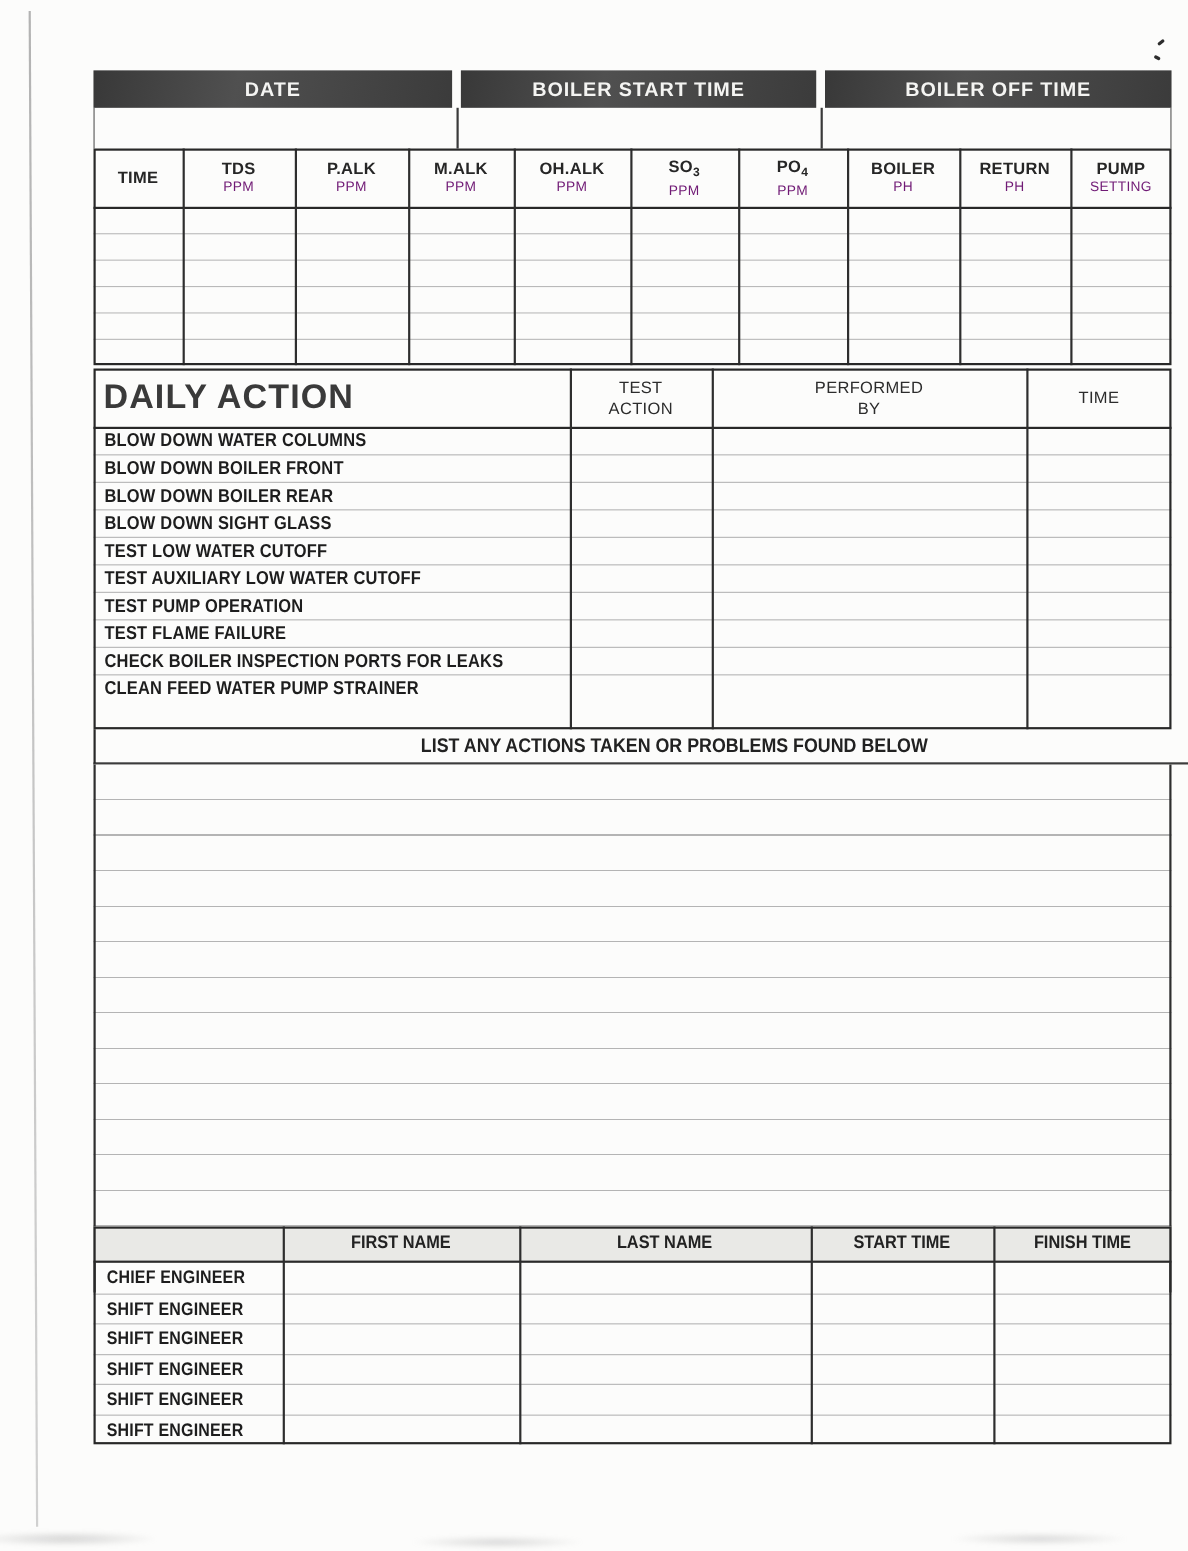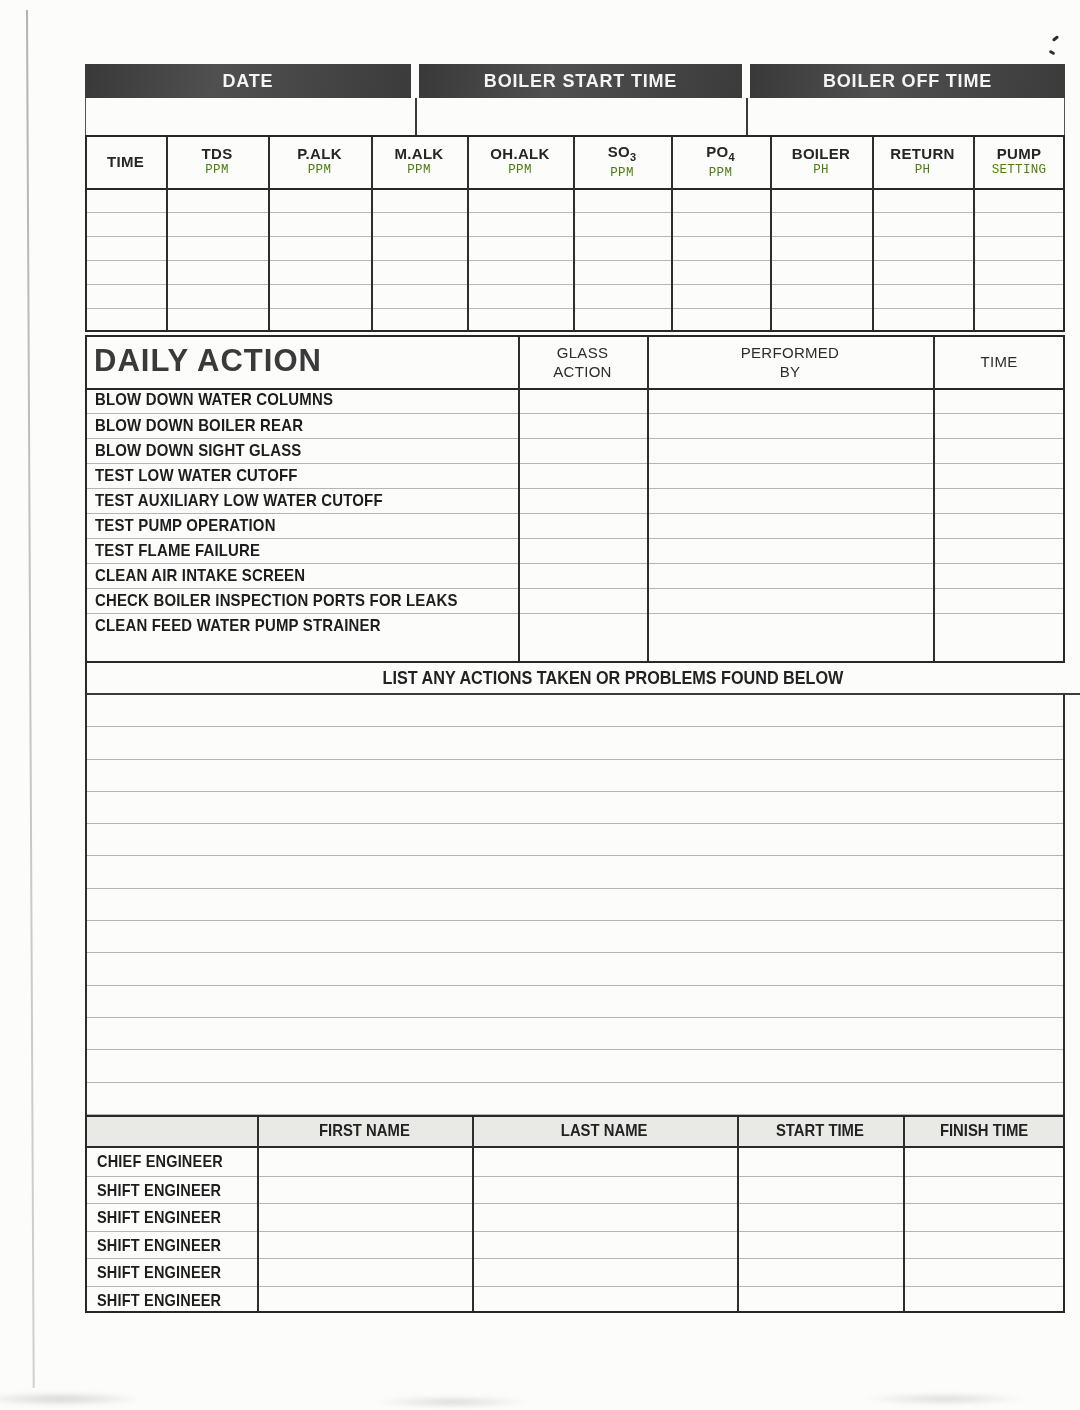--- a/index.html
+++ b/index.html
@@ -29,21 +29,21 @@
   .subrow{position:absolute;left:0;top:34px;width:980px;height:37px;}
   .subrow .sframe{position:absolute;inset:0;border-left:1px solid #555;border-right:1px solid #555;pointer-events:none;}
   .subrow .sd{position:absolute;top:0;bottom:0;width:1.5px;background:#3a3a3a;}
 
   
   .logtable{position:absolute;left:0;top:71px;width:980px;height:197px;}
   .lt-header{display:grid;grid-template-columns:81px 102px 103px 96px 106px 98px 99px 102px 101px 92px;height:53px;}
   .lh-cell{display:flex;flex-direction:column;justify-content:center;align-items:center;gap:2px;}
   .lh-name{font-size:15px;font-weight:bold;color:#262626;letter-spacing:.3px;line-height:16px;}
   .lh-sub{font-size:11px;font-weight:bold;}
-  .lh-unit{font-size:12.5px;color:#4d7c0f;line-height:13px;letter-spacing:.3px;font-family:Liberation Mono, monospace;}
+  .lh-unit{font-size:12.5px;color:#701a75;line-height:13px;letter-spacing:.3px;}
   .lh-sub:empty,.lh-unit:empty,.da-l2:empty{display:none;}
   .lt-body{position:absolute;left:0;top:53px;width:980px;height:144px;}
   .lrow{height:24px;box-sizing:border-box;}
   .lrow + .lrow{border-top:1px solid #b9b9b9;}
 
   
   .datable{position:absolute;left:0;top:271px;width:980px;height:328px;}
   .da-header{display:grid;grid-template-columns:433px 129px 286px 132px;height:53px;}
   .da-title{font-size:31px;font-weight:bold;letter-spacing:1px;color:#3a3a3a;line-height:51px;padding-left:9px;white-space:nowrap;}
   .da-col{display:flex;flex-direction:column;justify-content:center;align-items:center;font-size:15px;color:#2c2c2c;line-height:19px;letter-spacing:.3px;}
@@ -152,40 +152,40 @@
       <div class="vline" style="left:685px;height:197px"></div>
       <div class="vline" style="left:787px;height:197px"></div>
       <div class="vline" style="left:888px;height:197px"></div>
       <div class="frame"></div>
     </div>
 
     <div class="datable">
       <div class="da-header">
         <div class="da-title">DAILY ACTION</div>
         <div class="da-col">
-            <div>GLASS</div>
+            <div>TEST</div>
             <div class="da-l2">ACTION</div>
           </div>
         <div class="da-col">
             <div>PERFORMED</div>
             <div class="da-l2">BY</div>
           </div>
         <div class="da-col">
             <div>TIME</div>
           </div>
       </div>
       <div class="da-body">
         <div class="arow"><span class="cond">BLOW DOWN WATER COLUMNS</span></div>
+        <div class="arow"><span class="cond">BLOW DOWN BOILER FRONT</span></div>
         <div class="arow"><span class="cond">BLOW DOWN BOILER REAR</span></div>
         <div class="arow"><span class="cond">BLOW DOWN SIGHT GLASS</span></div>
         <div class="arow"><span class="cond">TEST LOW WATER CUTOFF</span></div>
         <div class="arow"><span class="cond">TEST AUXILIARY LOW WATER CUTOFF</span></div>
         <div class="arow"><span class="cond">TEST PUMP OPERATION</span></div>
         <div class="arow"><span class="cond">TEST FLAME FAILURE</span></div>
-        <div class="arow"><span class="cond">CLEAN AIR INTAKE SCREEN</span></div>
         <div class="arow"><span class="cond">CHECK BOILER INSPECTION PORTS FOR LEAKS</span></div>
         <div class="arow"><span class="cond">CLEAN FEED WATER PUMP STRAINER</span></div>
       </div>
       <div class="hsep" style="top:53px"></div>
       <div class="vline" style="left:433px;height:328px"></div>
       <div class="vline" style="left:562px;height:328px"></div>
       <div class="vline" style="left:848px;height:328px"></div>
       <div class="frame"></div>
     </div>
 

